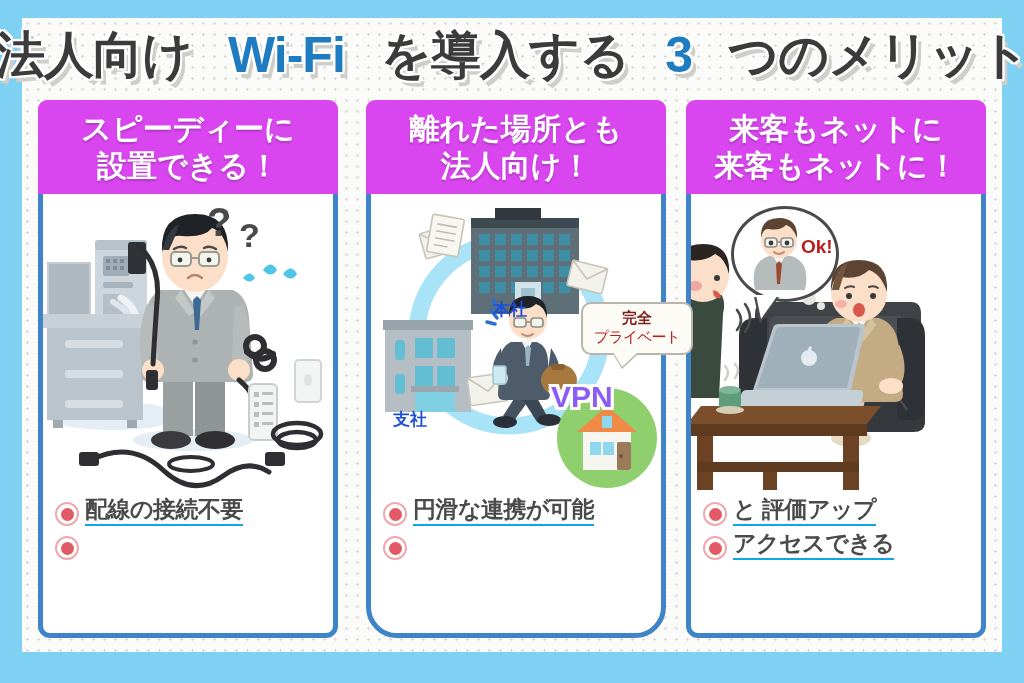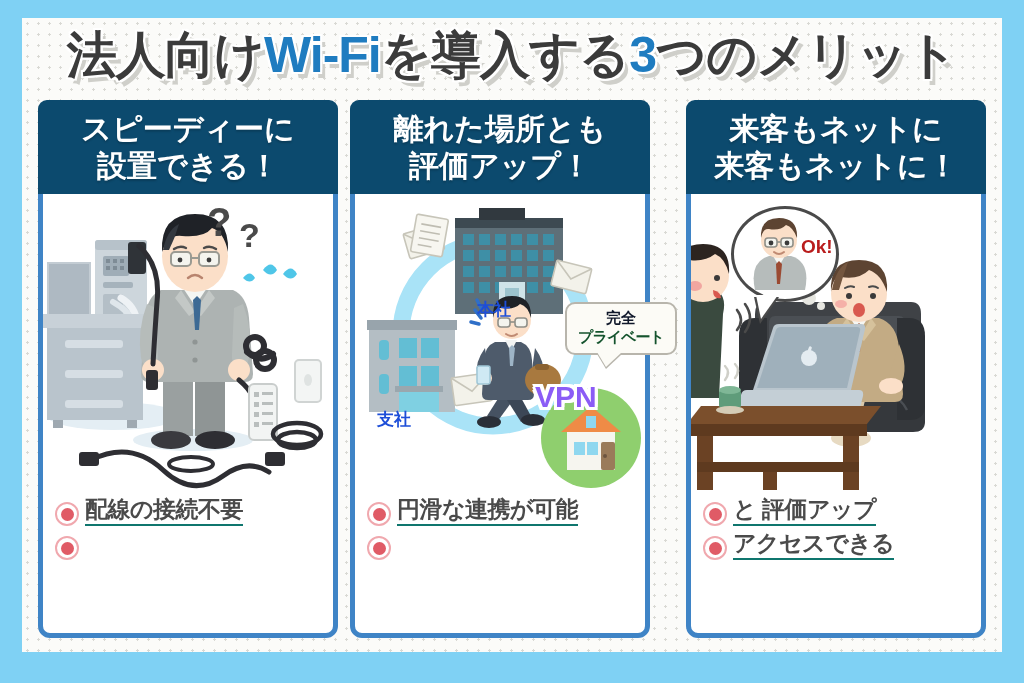--- a/index.html
+++ b/index.html
@@ -29,20 +29,21 @@
   }
 
   
   #headline{
     position:absolute;
     left:22px; top:18px;
     width:980px; height:74px;
     display:flex; align-items:center; justify-content:center;
     white-space:nowrap;
     pointer-events:none;
+    gap:36px;
   }
   #headline .tx{
     font-size:50px;
     font-weight:bold;
     letter-spacing:-1px;
     color:#3b3b3b;
     text-shadow:
       -2px -2px 0 #ffffff,  2px -2px 0 #ffffff,
       -2px  2px 0 #ffffff,  2px  2px 0 #ffffff,
        0px -2px 0 #ffffff,  0px  2px 0 #ffffff,
@@ -56,28 +57,28 @@
     position:absolute;
     top:100px;
     width:300px;
     height:538px;
     background:#ffffff;
     border:5px solid #3f84c6;
     border-radius:12px;
     overflow:visible;
   }
   #card1{ left:38px; }
-  #card2{ left:350px; }
+  #card2{ left:366px;border-radius:31px; }
   #card3{ left:686px; }
 
   .card-head{
     position:relative;
     height:94px;
     margin:-5px -5px 0 -5px;
-    background:#0c4a6e;
+    background:#d946ef;
     border-radius:9px 9px 0 0;
     display:flex; flex-direction:column;
     align-items:center; justify-content:center;
     gap:1px;
   }
   .card-head .hl{
     color:#ffffff;
     font-size:30px;
     font-weight:bold;
     letter-spacing:0px;
@@ -130,43 +131,43 @@
   .btxt{ line-height:1.18; }
   .bline{
     display:block;
     font-size:23px;
     font-weight:bold;
     color:#4a4a4a;
     white-space:nowrap;
     letter-spacing:-0.5px;
   }
   .bline.ul{
-    border-bottom:2px solid #0f766e;
+    border-bottom:2px solid #0ea5e9;
     padding-bottom:1px;
   }
   .bline.ind{ padding-left:3px; }
 
   
   .art svg{ position:absolute; left:0; top:0; }
 
   
   .ovbubble{
     position:absolute;
     right:-32px;
     top:108px;
     width:112px;
     background:#fcfbf6;
     border:2px solid #b8b5ac;
     border-radius:10px;
     padding:5px 4px 6px;
     text-align:center;
     z-index:6;
   }
-  .ovbubble .l1{ font-size:15px; color:#0f172a; font-weight:bold; white-space:nowrap;}
-  .ovbubble .l2{ font-size:15px; color:#14532d; font-weight:bold; white-space:nowrap; letter-spacing:-1px;margin-top:19px;}
+  .ovbubble .l1{ font-size:15px; color:#7f1d1d; font-weight:bold; white-space:nowrap;}
+  .ovbubble .l2{ font-size:15px; color:#b91c1c; font-weight:normal; white-space:nowrap; letter-spacing:-1px;margin-top:19px;}
   .ovbubble::after{
     content:"";
     position:absolute;
     left:30px; bottom:-14px;
     width:0;height:0;
     border-left:9px solid transparent;
     border-right:16px solid transparent;
     border-top:15px solid #fcfbf6;
     filter:drop-shadow(0 2px 0 #b8b5ac);
   }
@@ -392,21 +393,21 @@
         </div>
       </div>
 
     </div>
   </div>
 
   <div class="card" id="card2">
 
     <div class="card-head">
       <span class="hl">離れた場所とも</span>
-      <span class="hl">評価アップ！</span>
+      <span class="hl">法人向け！</span>
     </div>
 
     <div class="card-body">
 
       <div class="art">
         <svg width="290" height="296" viewBox="0 0 290 296">
 
           <circle cx="138" cy="140" r="92" fill="none" stroke="#a9e3f7" stroke-width="17"></circle>
 
           <rect x="100" y="24" width="108" height="96" fill="#5e6f78"></rect>

